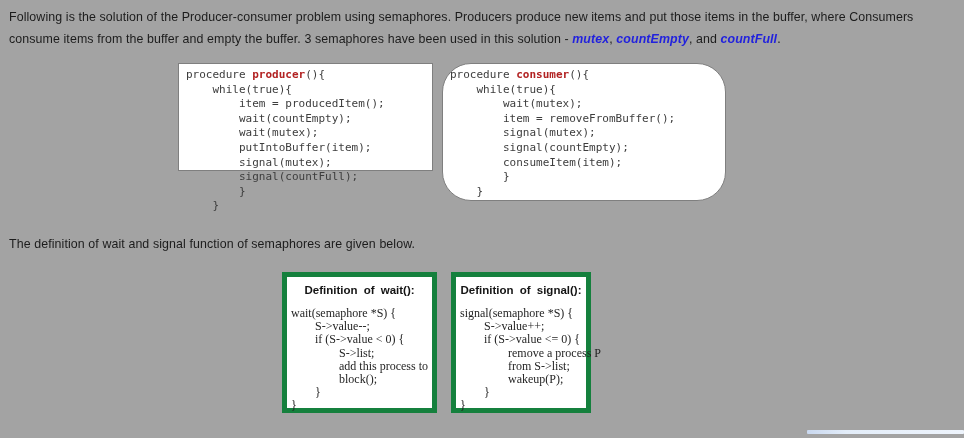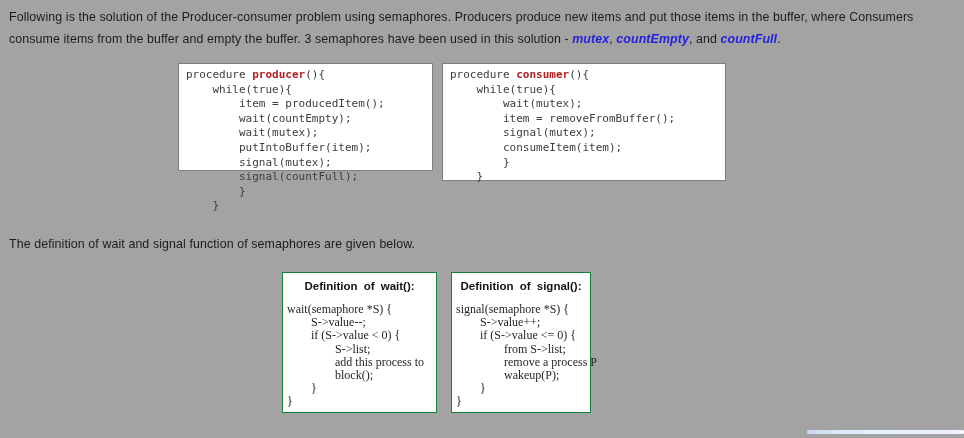--- a/index.html
+++ b/index.html
@@ -59,21 +59,21 @@
     position: absolute;
     left: 9px;
     top: 237px;
     font-size: 12.4px;
     color: #1c1c1c;
     letter-spacing: 0.1px;
   }
   
   .def-box {
     position: absolute;
-    border: 1px solid #15803d;
+    border: 5px solid #15803d;
     background: #ffffff;
     box-sizing: border-box;
   }
   .def-title {
     margin-top: 7px;
     text-align: center;
     font-weight: bold;
     font-size: 11.5px;
     color: #141414;
     word-spacing: 3px;
@@ -118,27 +118,28 @@
       <div class="code-line">        wait(countEmpty);</div>
       <div class="code-line">        wait(mutex);</div>
       <div class="code-line">        putIntoBuffer(item);</div>
       <div class="code-line">        signal(mutex);</div>
       <div class="code-line">        signal(countFull);</div>
       <div class="code-line">        }</div>
       <div class="code-line">    }</div>
     </div>
   </div>
 
-  <div class="code-box" style="left:442px; top:63px; width:284px; height:118px;">
+  <div class="code-box" style="left:442px; top:63px; width:284px; height:138px;border-radius:29px;">
     <div class="code">
       <div class="code-line"><span>procedure </span><span class="kw">consumer</span><span>(){</span></div>
       <div class="code-line">    while(true){</div>
       <div class="code-line">        wait(mutex);</div>
       <div class="code-line">        item = removeFromBuffer();</div>
       <div class="code-line">        signal(mutex);</div>
+      <div class="code-line">        signal(countEmpty);</div>
       <div class="code-line">        consumeItem(item);</div>
       <div class="code-line">        }</div>
       <div class="code-line">    }</div>
     </div>
   </div>
 
   <div class="mid-text">The definition of wait and signal function of semaphores are given below.</div>
 
   <div class="def-box" style="left:282px; top:272px; width:155px; height:141px;">
     <div class="def-title">Definition of wait():</div>
@@ -153,22 +154,22 @@
       <div class="code-line">}</div>
     </div>
   </div>
 
   <div class="def-box" style="left:451px; top:272px; width:140px; height:141px;">
     <div class="def-title">Definition of signal():</div>
     <div class="def-code">
       <div class="code-line">signal(semaphore *S) {</div>
       <div class="code-line">        S-&gt;value++;</div>
       <div class="code-line">        if (S-&gt;value &lt;= 0) {</div>
+      <div class="code-line">                remove a process P</div>
       <div class="code-line">                from S-&gt;list;</div>
-      <div class="code-line">                remove a process P</div>
       <div class="code-line">                wakeup(P);</div>
       <div class="code-line">        }</div>
       <div class="code-line">}</div>
     </div>
   </div>
 
   <div class="faint-line"></div>
 
 </div>
 

